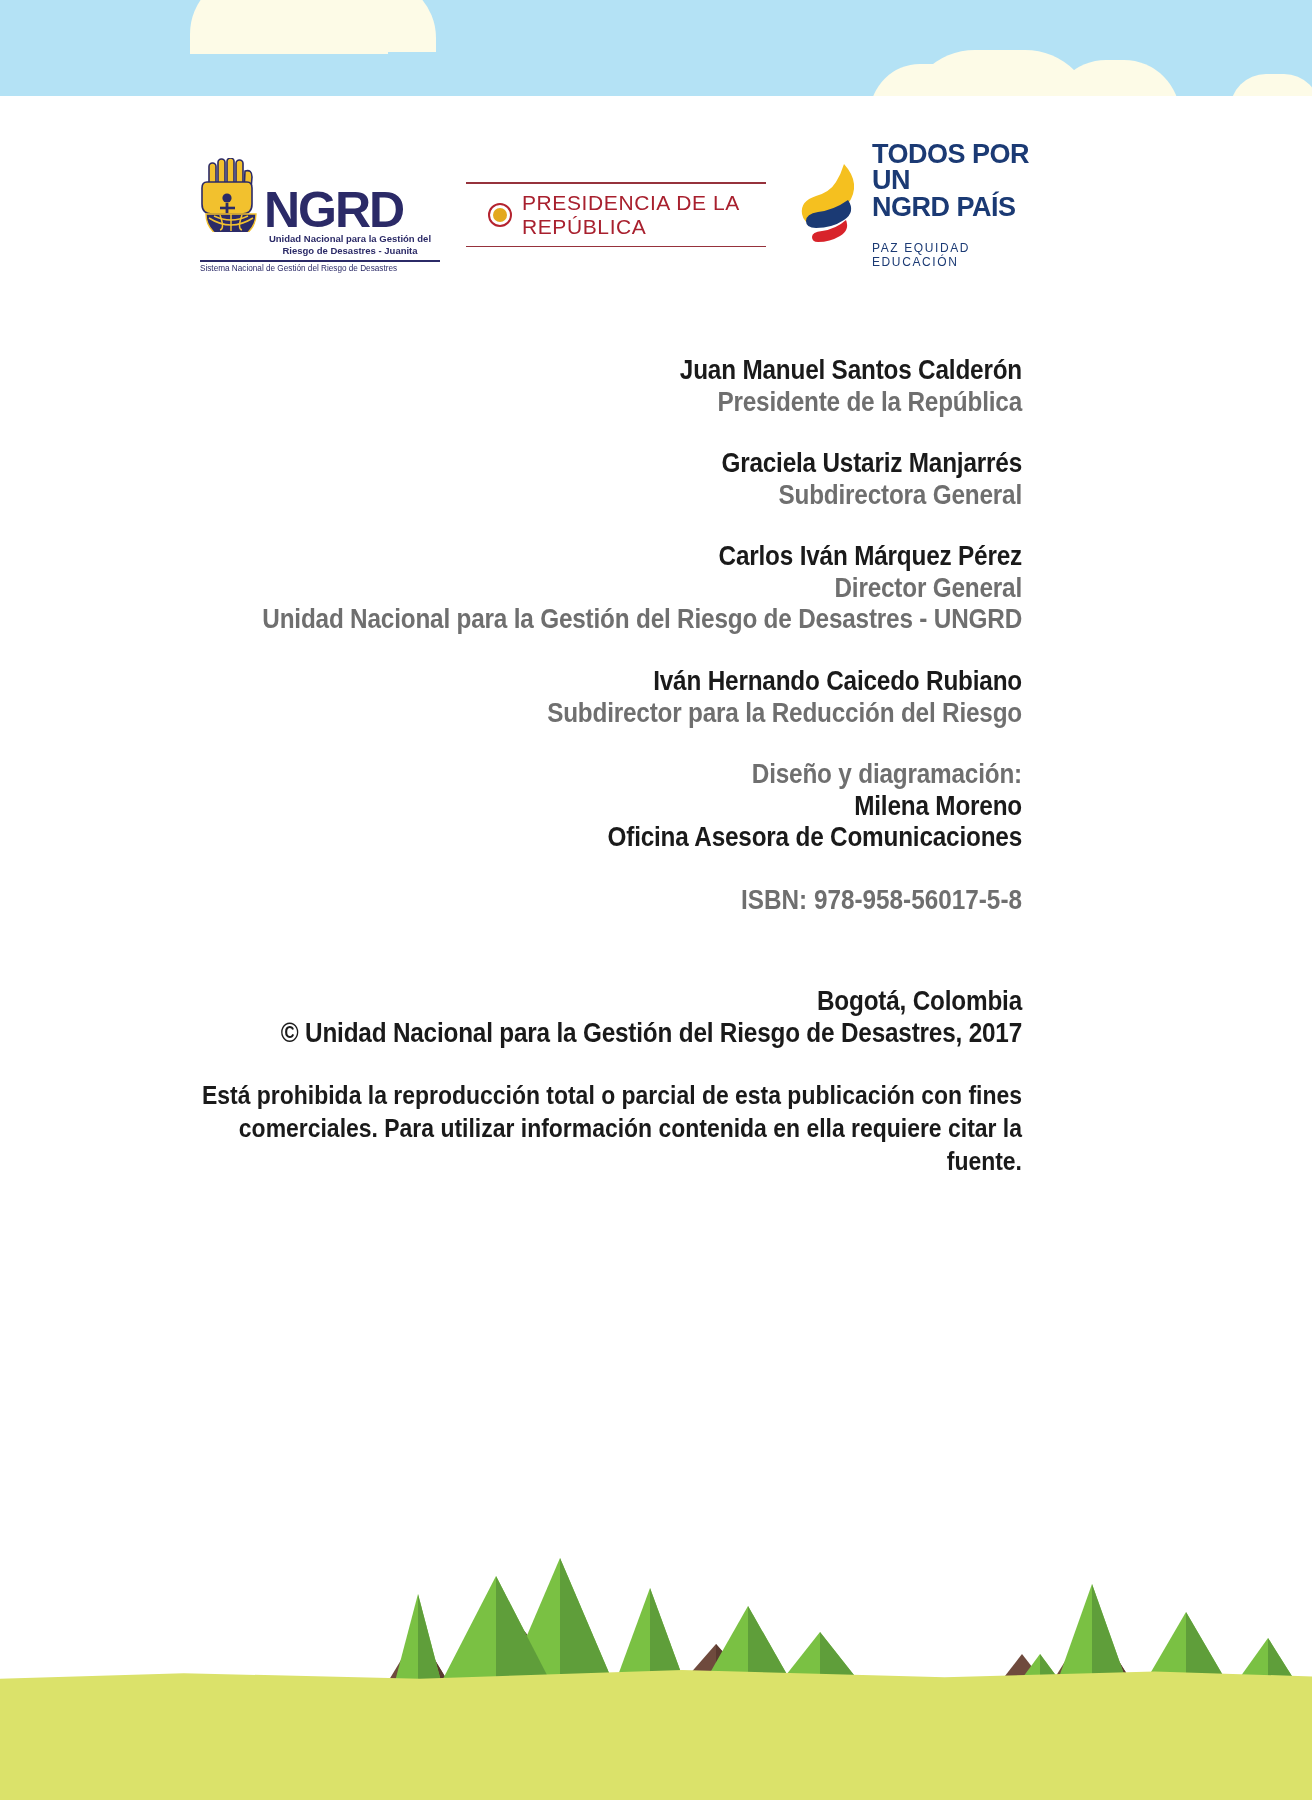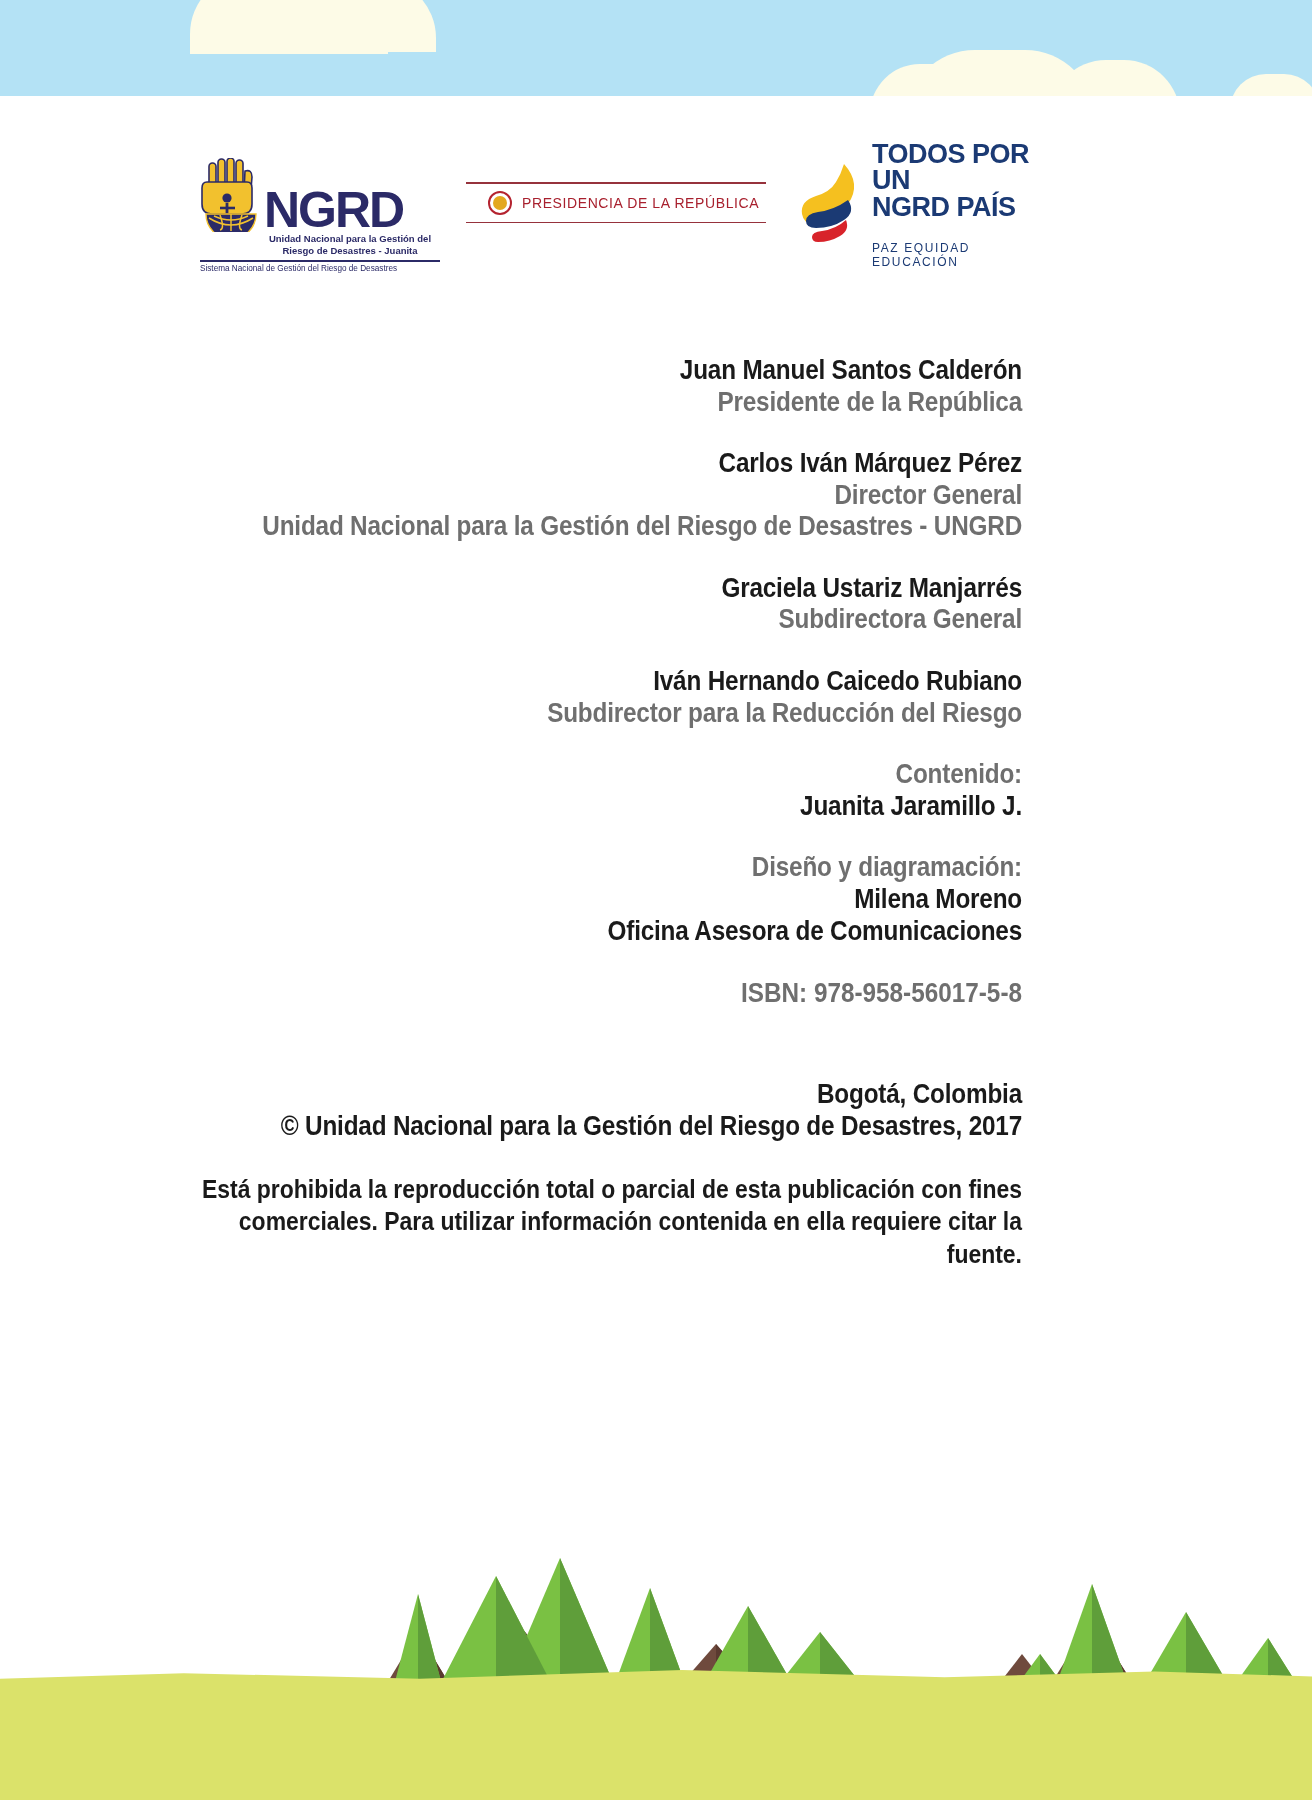--- a/index.html
+++ b/index.html
@@ -46,21 +46,21 @@
   .ngrd-foot{color:#2b2a67;font-size:8.2px;font-weight:normal;width:240px;}
 
   
   .presidencia{position:absolute;left:466px;top:32px;width:300px;}
   .pres-line{height:1.5px;background:#96323c;width:300px;}
   .pres-mid{display:flex;align-items:center;gap:10px;padding:7px 0 7px 22px;}
   .pres-seal{width:20px;height:20px;border-radius:50%;border:2px solid #b4232f;
      position:relative;flex:0 0 auto;background:#fff;}
   .pres-seal:after{content:"";position:absolute;left:3px;top:3px;right:3px;bottom:3px;
      border-radius:50%;background:#e3a81f;}
-  .pres-txt{color:#a8202e;font-size:14px;letter-spacing:.6px;font-weight:normal;}
+  .pres-txt{color:#a8202e;font-size:21px;letter-spacing:.6px;font-weight:normal;}
 
   
   .todos{position:absolute;left:800px;top:0px;width:230px;height:110px;display:flex;align-items:center;}
   .todos-flag{width:62px;height:86px;position:relative;flex:0 0 auto;}
   .todos-txt{margin-left:10px;}
   .todos-l1,.todos-l2{color:#1b3a74;font-weight:bold;line-height:0.98;letter-spacing:-0.5px;}
   .todos-l1{font-size:27px;}
   .todos-l2{font-size:27px;}
   .todos-l3{color:#1b3a74;font-size:12px;letter-spacing:1.6px;margin-top:21px;font-weight:normal;}
 
@@ -181,39 +181,35 @@
   </div>
 
   <div class="credits">
 
     <div class="blk">
       <div class="nm">Juan Manuel Santos Calderón</div>
       <div class="rl">Presidente de la República</div>
     </div>
 
     <div class="blk">
+      <div class="nm">Graciela Ustariz Manjarrés</div>
+      <div class="rl">Subdirectora General</div>
+    </div>
+
+    <div class="blk">
       <div class="nm">Carlos Iván Márquez Pérez</div>
       <div class="rl">Director General</div>
       <div class="rl">Unidad Nacional para la Gestión del Riesgo de Desastres - UNGRD</div>
     </div>
 
     <div class="blk">
-      <div class="nm">Graciela Ustariz Manjarrés</div>
-      <div class="rl">Subdirectora General</div>
-    </div>
-
-    <div class="blk">
       <div class="nm">Iván Hernando Caicedo Rubiano</div>
       <div class="rl">Subdirector para la Reducción del Riesgo</div>
     </div>
 
-    <div class="blk">
-      <div class="rl">Contenido:</div>
-      <div class="nm">Juanita Jaramillo J.</div>
-    </div>
 
     <div class="blk">
       <div class="rl">Diseño y diagramación:</div>
       <div class="nm">Milena Moreno</div>
       <div class="nm">Oficina Asesora de Comunicaciones</div>
     </div>
 
     <div class="blk" style="margin-bottom:70px;">
       <div class="isbn">ISBN: 978-958-56017-5-8</div>
     </div>

